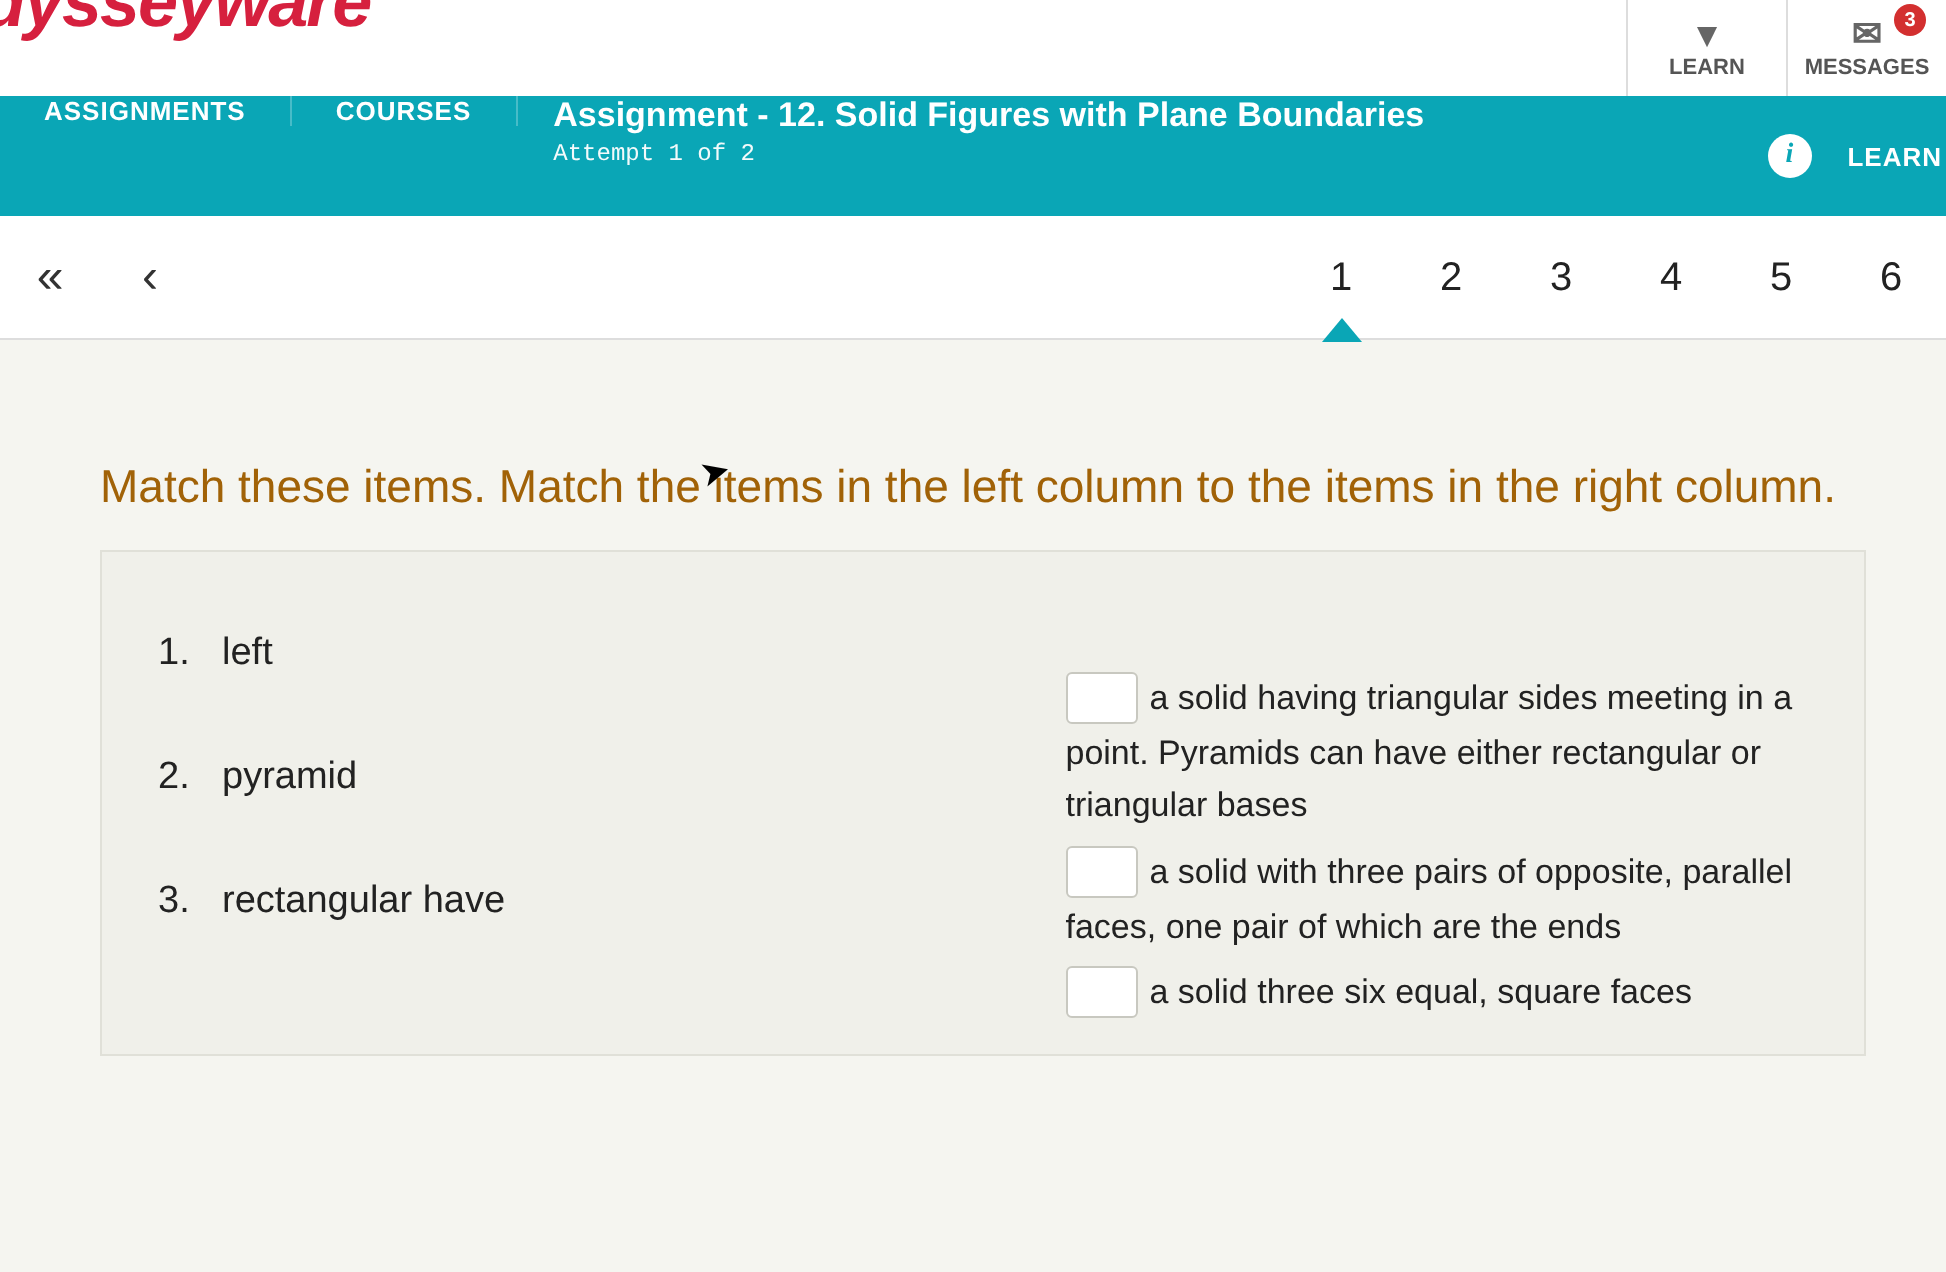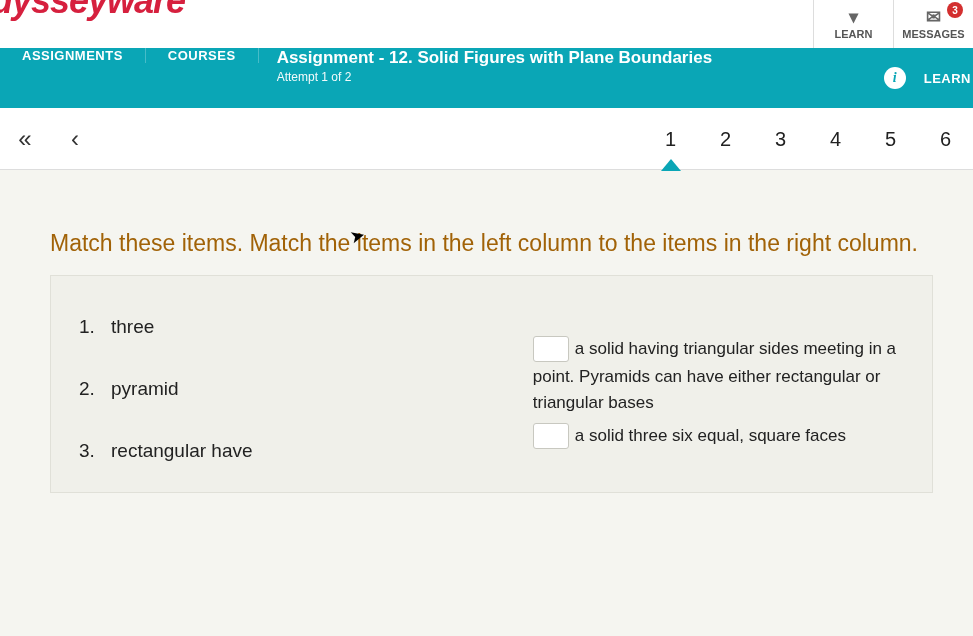--- a/index.html
+++ b/index.html
@@ -79,21 +79,21 @@
     cursor: pointer;
   }
   .teal-title {
     flex: 1;
     display: flex;
     flex-direction: column;
     justify-content: center;
     padding: 0 18px;
   }
   .teal-title .t1 { font-size: 17px; font-weight: bold; }
-  .teal-title .t2 { font-size: 12px; opacity: 0.95; margin-top: 2px; }
+  .teal-title .t2 { font-size: 12px; opacity: 0.95; margin-top: 2px; font-family: Liberation Mono, monospace; }
   .info-icon {
     width: 22px;
     height: 22px;
     border-radius: 50%;
     background: #fff;
     color: #0aa6b6;
     font-weight: bold;
     font-style: italic;
     font-family: Georgia, serif;
     display: flex;
@@ -247,33 +247,36 @@
 
 <div class="cursor-arrow">➤</div>
 
 <div class="content">
   <div class="instructions">Match these items. Match the items in the left column to the items in the right column.</div>
 
   <div class="match-grid">
     <div class="left-col">
       <div class="left-item">
         <span class="num">1.</span>
-        <span>three</span>
+        <span>left</span>
       </div>
       <div class="left-item">
         <span class="num">2.</span>
         <span>pyramid</span>
       </div>
       <div class="left-item">
         <span class="num">3.</span>
         <span>rectangular have</span>
       </div>
     </div>
     <div class="right-col">
       <div class="right-item">
         <span class="drop-box"></span><span>a solid having triangular sides meeting in a point. Pyramids can have either rectangular or triangular bases</span>
       </div>
       <div class="right-item">
+        <span class="drop-box"></span><span>a solid with three pairs of opposite, parallel faces, one pair of which are the ends</span>
+      </div>
+      <div class="right-item">
         <span class="drop-box"></span><span>a solid three six equal, square faces</span>
       </div>
     </div>
   </div>
 </div>
 
 </body></html>

